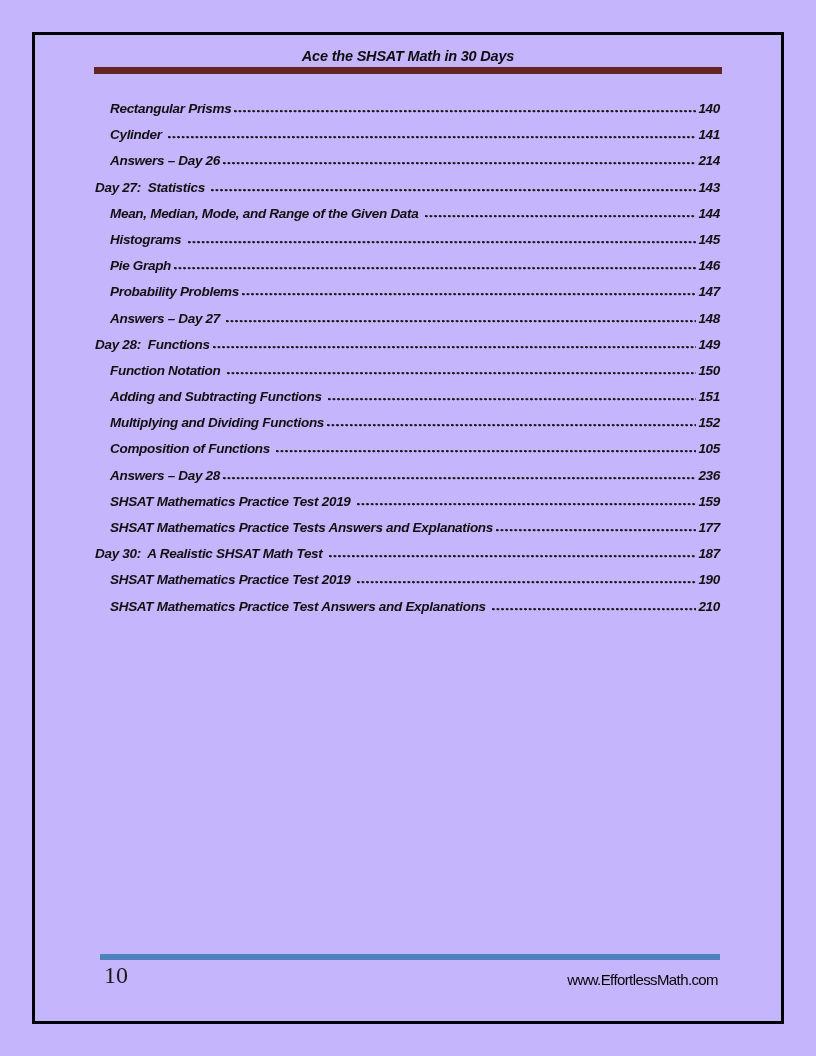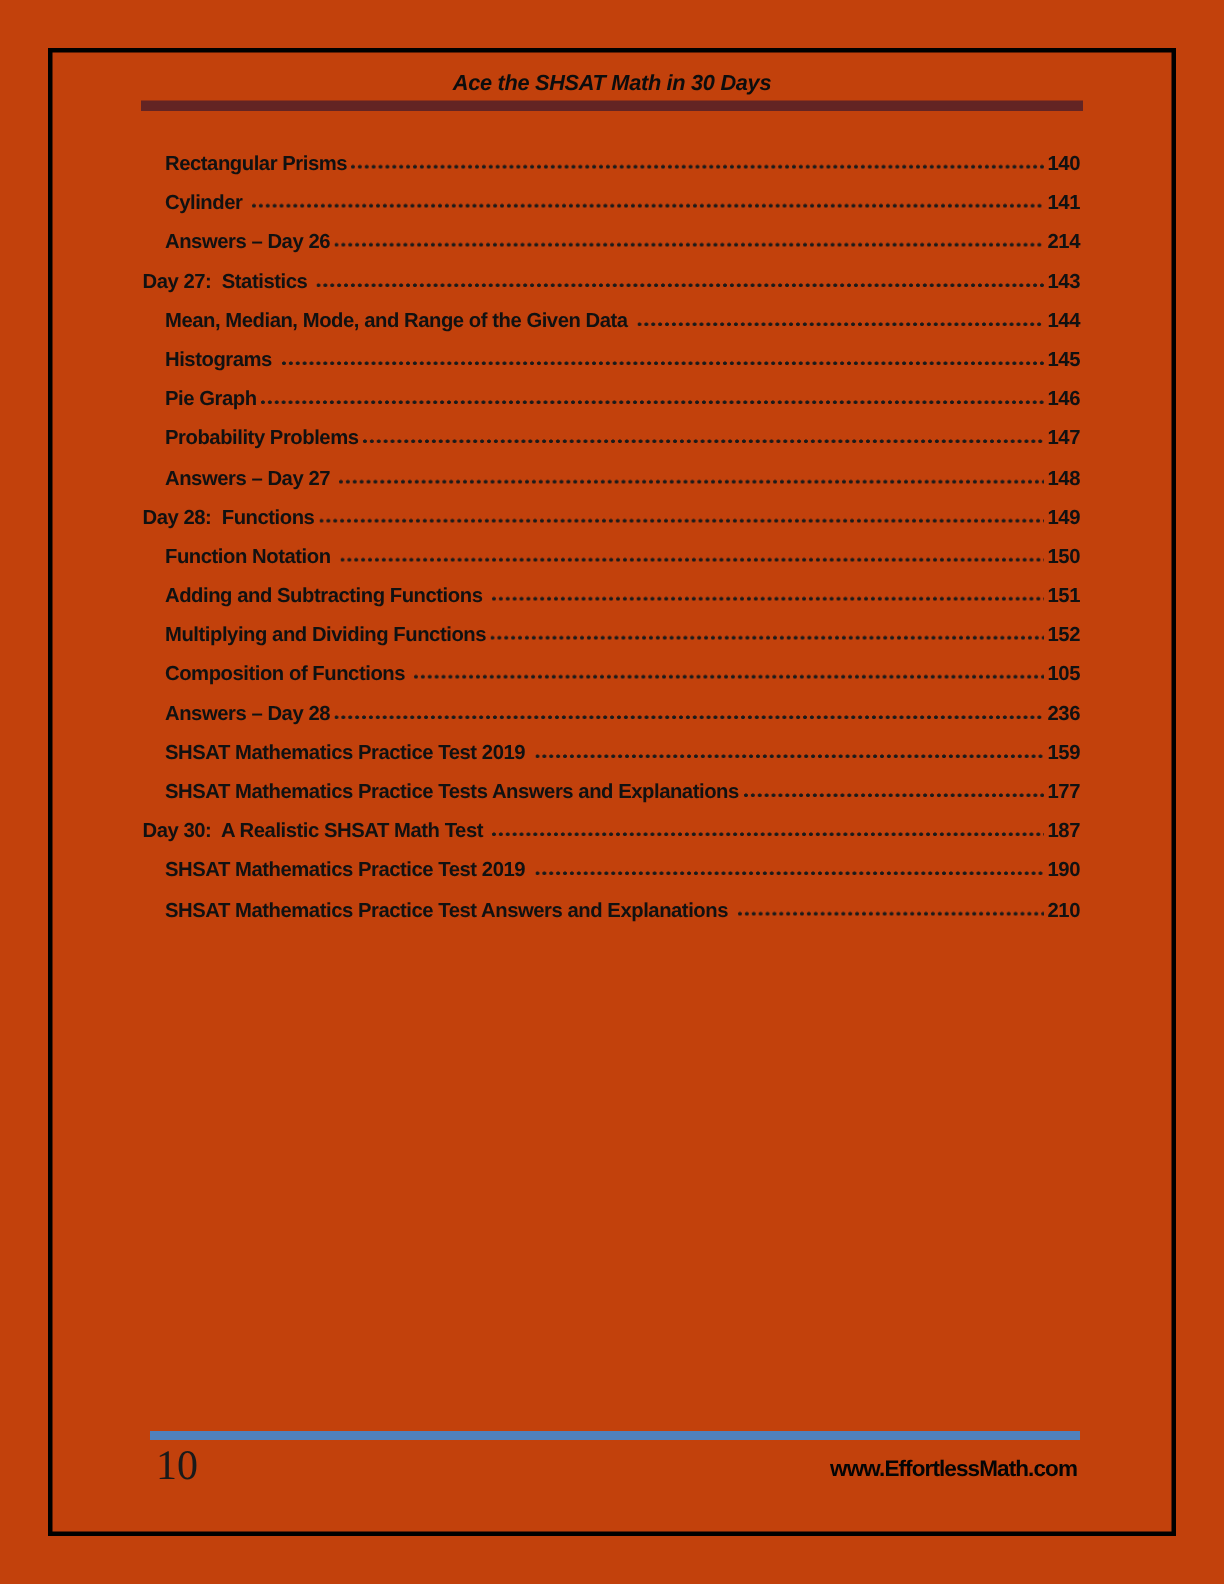--- a/index.html
+++ b/index.html
@@ -1,20 +1,20 @@
 <!DOCTYPE html>
 <html><head>
 <meta charset="utf-8">
 <style>
   html, body { margin: 0; padding: 0; background: #ffffff; }
   .page {
     position: relative;
     width: 816px;
     height: 1056px;
-    background: #c2410c;
+    background: #c4b5fd;
     font-family: "Liberation Sans", sans-serif;
     color: #111111;
     overflow: hidden;
   }
   .frame {
     position: absolute;
     left: 32px;
     top: 32px;
     width: 752px;
     height: 992px;
@@ -49,20 +49,21 @@
   }
   .toc-row {
     display: flex;
     align-items: baseline;
     height: 26.2px;
     line-height: 26.2px;
     font-size: 13.5px;
     font-weight: bold;
     letter-spacing: -0.3px;
     color: #111111;
+    font-style: italic;
   }
   .toc-row[data-level="2"] { padding-left: 15px; }
   .toc-label { white-space: pre; }
   .toc-leader {
     flex: 1;
     height: 4px;
     margin: 0 2px 0 3px;
     background-image: radial-gradient(circle at 1.3px 2.2px, #1a1a1a 1.05px, transparent 1.45px);
     background-size: 4.6px 4px;
     background-repeat: repeat-x;
@@ -74,30 +75,30 @@
     left: 65px;
     width: 620px;
     height: 6px;
     background: #4f81bd;
   }
   .footer-page-number {
     position: absolute;
     top: 927px;
     left: 69px;
     font-family: "Liberation Serif", serif;
-    font-size: 28px;
+    font-size: 24px;
     font-weight: normal;
     color: #1a1a1a;
   }
   .footer-site {
     position: absolute;
     top: 936px;
     right: 63px;
     font-size: 15px;
-    font-weight: bold;
+    font-weight: normal;
     letter-spacing: -0.6px;
     color: #050505;
   }
 </style>
 </head>
 <body>
 
 <div class="page">
   <div class="frame">
 

